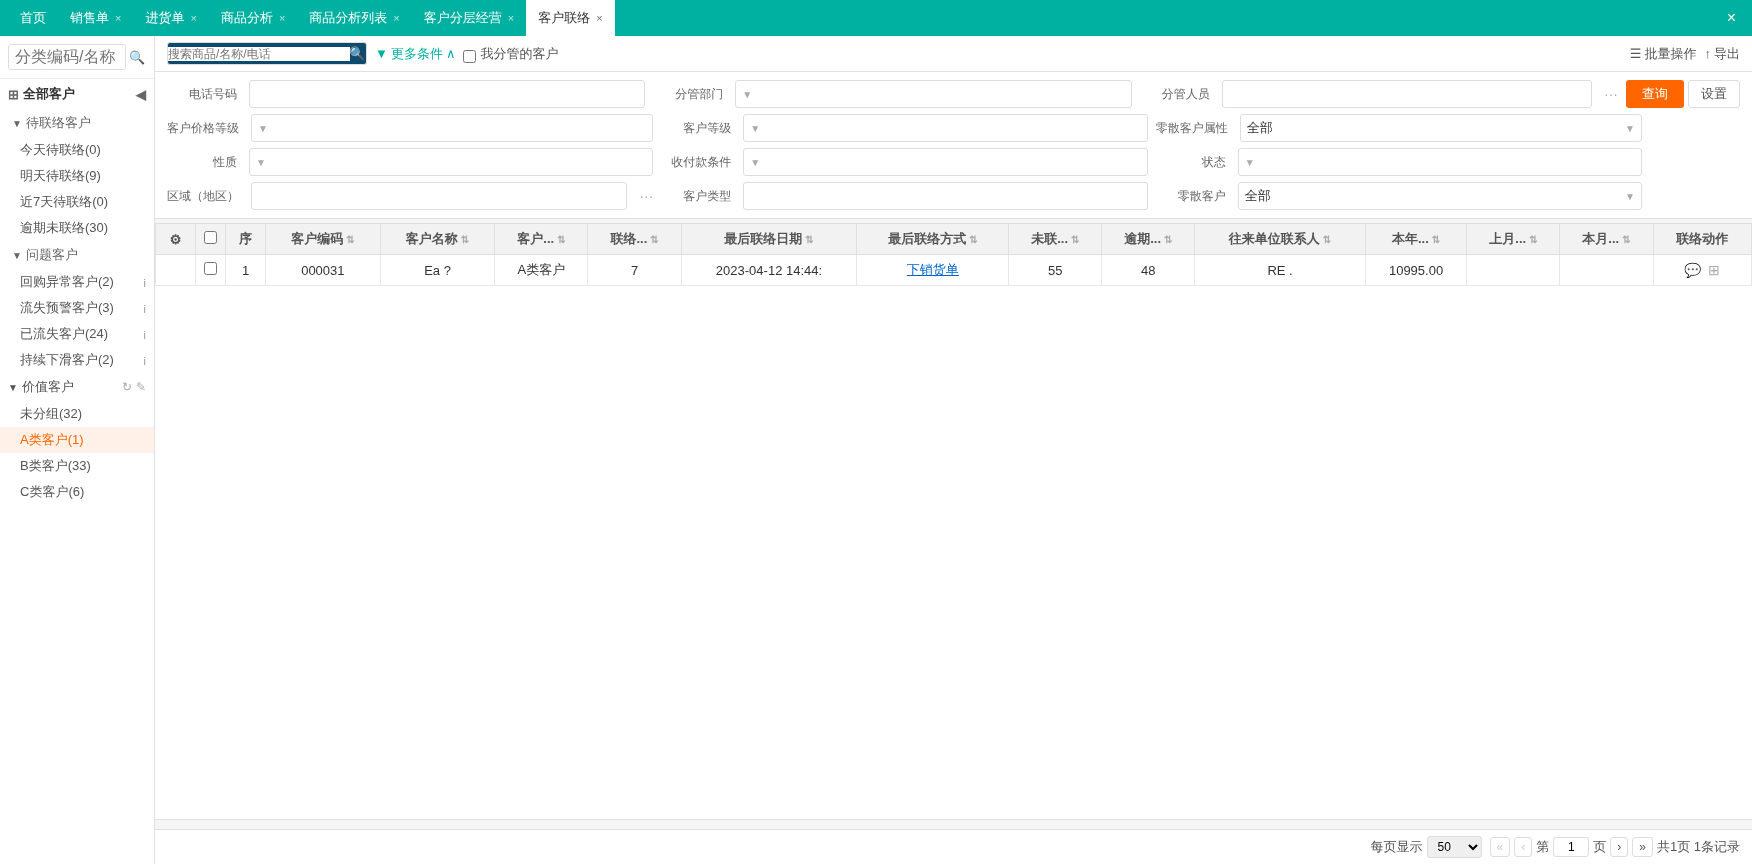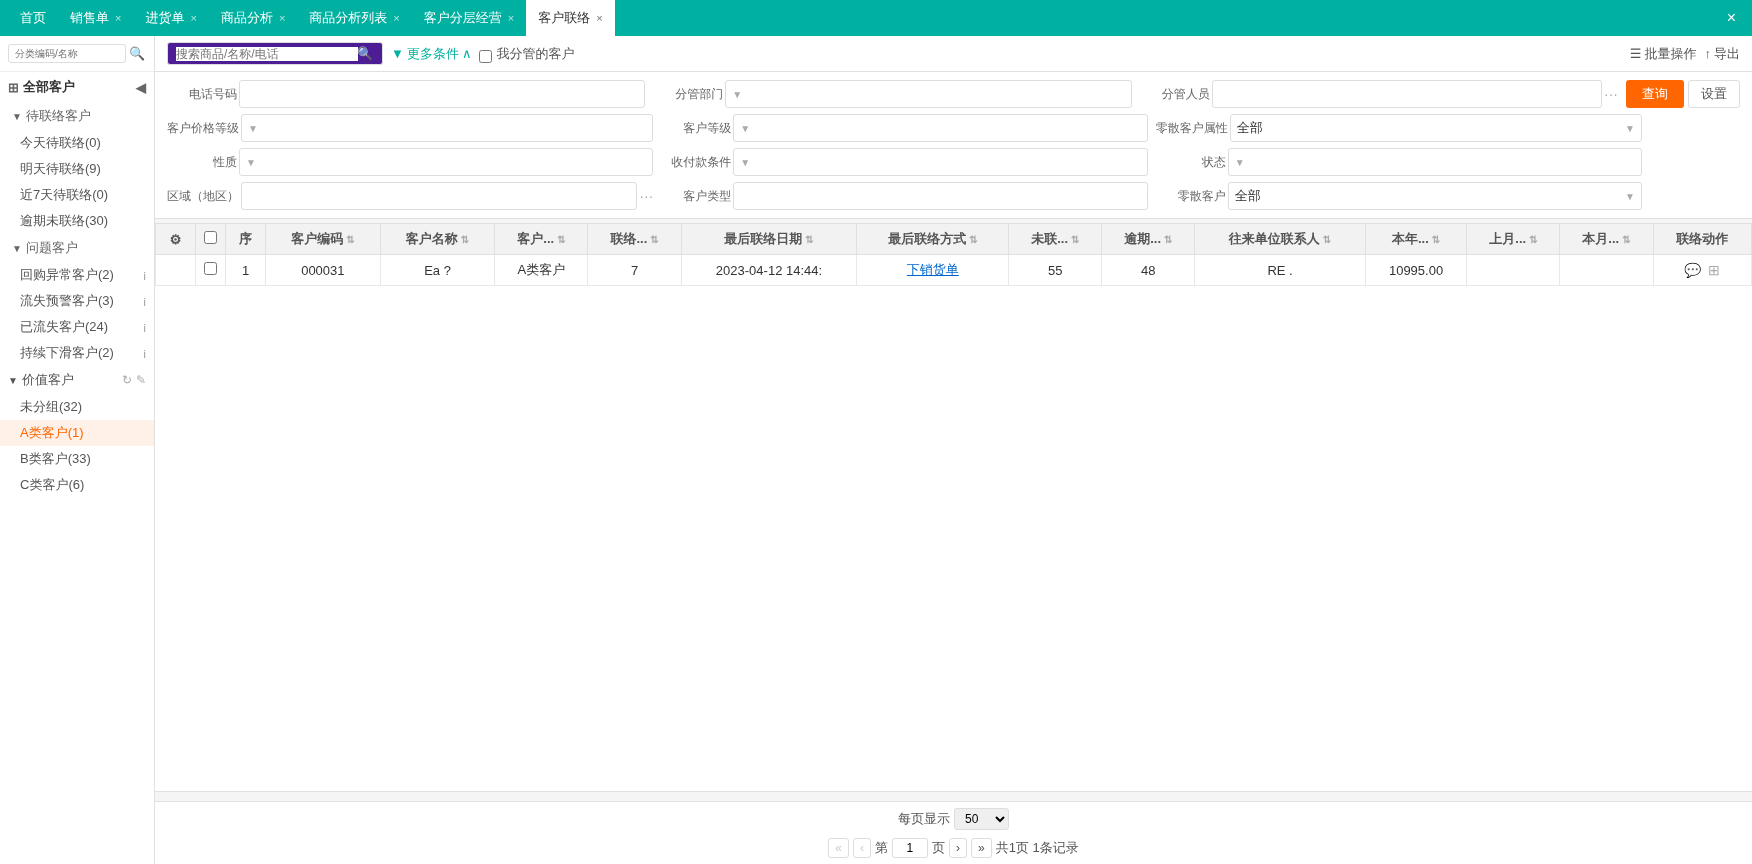--- a/index.html
+++ b/index.html
@@ -58,21 +58,21 @@
       padding: 8px;
       display: flex;
       align-items: center;
       border-bottom: 1px solid #eee;
     }
     .sidebar-search input {
       border: 1px solid #ddd;
       border-radius: 3px;
       padding: 3px 6px;
       width: 100%;
-      font-size: 10px;
+      font-size: 16px;
       outline: none;
     }
     .sidebar-search .search-icon-btn {
       margin-left: 4px;
       color: #00b0a0;
       cursor: pointer;
     }
     .all-customers-label {
       display: flex;
       align-items: center;
@@ -142,23 +142,23 @@
       display: flex;
       align-items: center;
       border-bottom: 1px solid #e0e0e0;
       gap: 8px;
     }
     .filter-search-wrap {
       display: flex;
       align-items: center;
       border: 1px solid #ddd;
       border-radius: 3px;
-      padding: 3px 8px;
-      background: #4c1d95;
-      width: 216px;
+      padding: 3px 0;
+      background: #0c4a6e;
+      width: 200px;
     }
     .filter-search-wrap input {
       border: none;
       outline: none;
       width: 100%;
       font-size: 12px;
     }
     .filter-search-wrap .search-icon { color: #00b0a0; cursor: pointer; }
     .more-conditions {
       display: flex;
@@ -208,21 +208,21 @@
       display: flex;
       align-items: center;
       gap: 8px;
       margin-bottom: 6px;
     }
     .filter-row:last-child { margin-bottom: 0; }
     .filter-item {
       display: flex;
       align-items: center;
       flex: 1;
-      gap: 2px;
+      gap: 12px;
     }
     .filter-label {
       color: #666;
       font-size: 12px;
       white-space: nowrap;
       min-width: 70px;
       text-align: right;
     }
     .filter-select {
       flex: 1;
@@ -306,21 +306,20 @@
     .pagination-bar {
       background: white;
       border-top: 1px solid #e0e0e0;
       padding: 6px 12px;
       display: flex;
       align-items: center;
       justify-content: flex-end;
       gap: 8px;
       font-size: 12px;
       color: #555;
-      flex-direction: column;
     }
     .pagination-bar .page-size-wrap {
       display: flex;
       align-items: center;
       gap: 4px;
     }
     .page-size-select {
       border: 1px solid #ddd;
       border-radius: 3px;
       padding: 2px 6px;

